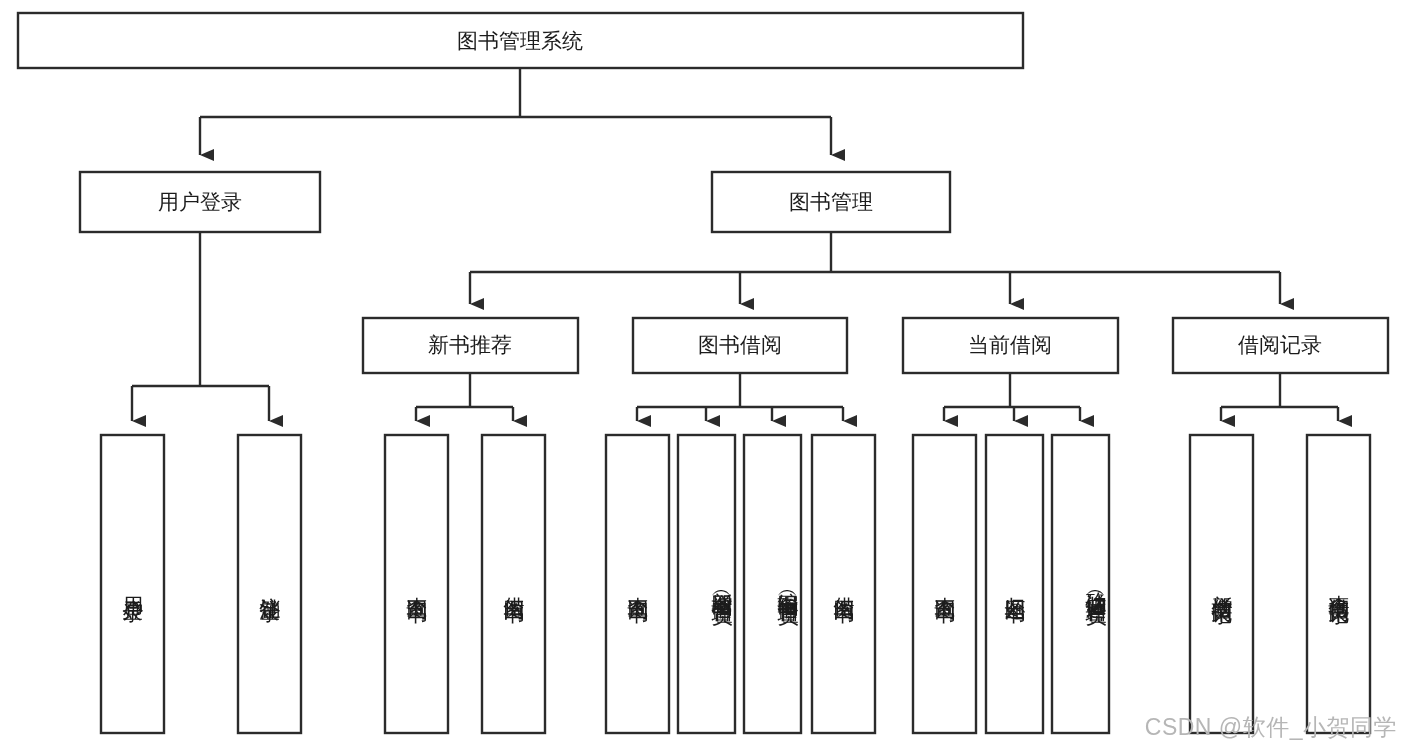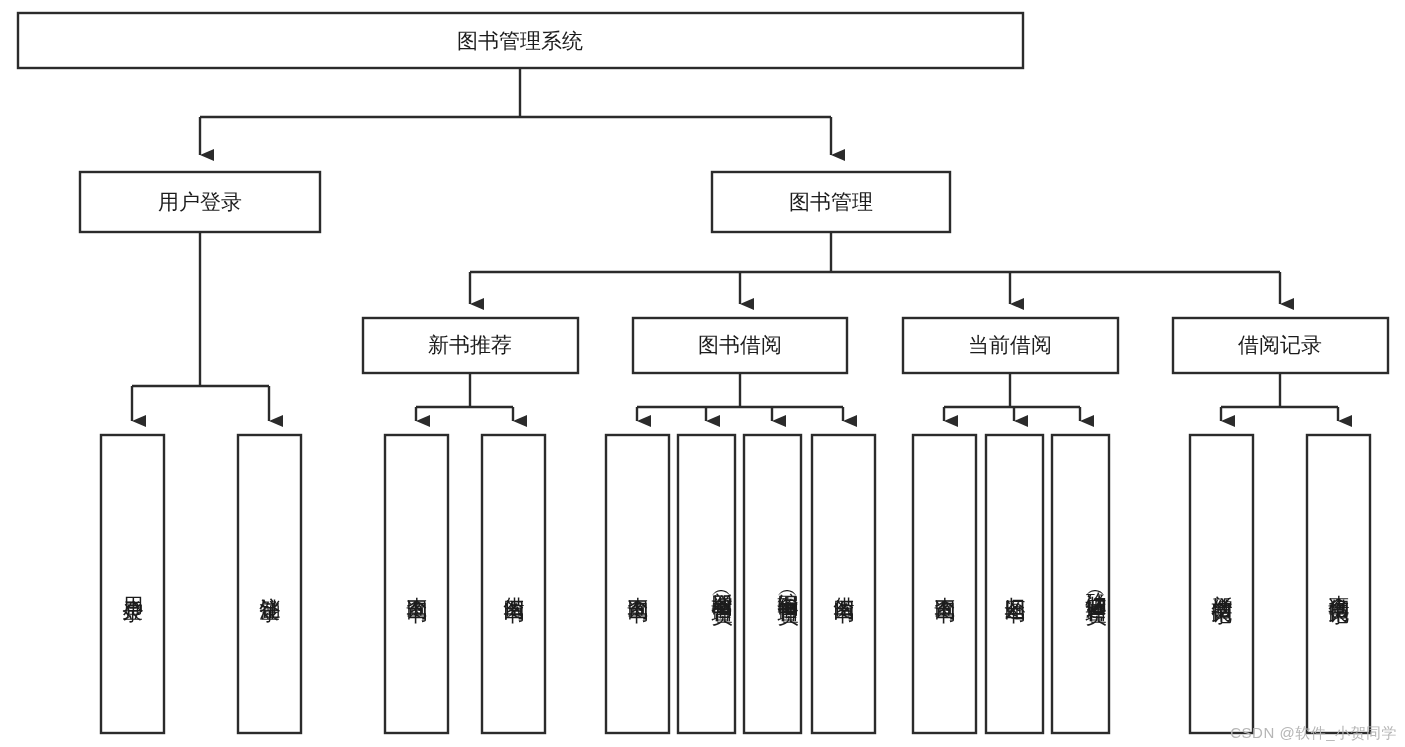--- a/index.html
+++ b/index.html
@@ -60,21 +60,21 @@
     color: #1c1c1c;
     white-space: nowrap;
     pointer-events: none;
     user-select: none;
   }
   #watermark {
     position: absolute;
     right: 8px;
     bottom: 4px;
     font-family: "Liberation Sans", "DejaVu Sans", sans-serif;
-    font-size: 15px;
+    font-size: 23px;
     color: #b6b6b6;
     letter-spacing: 0.5px;
     white-space: nowrap;
   }
 </style>
 </head>
 <body>
 
 <div id="stage">
 

